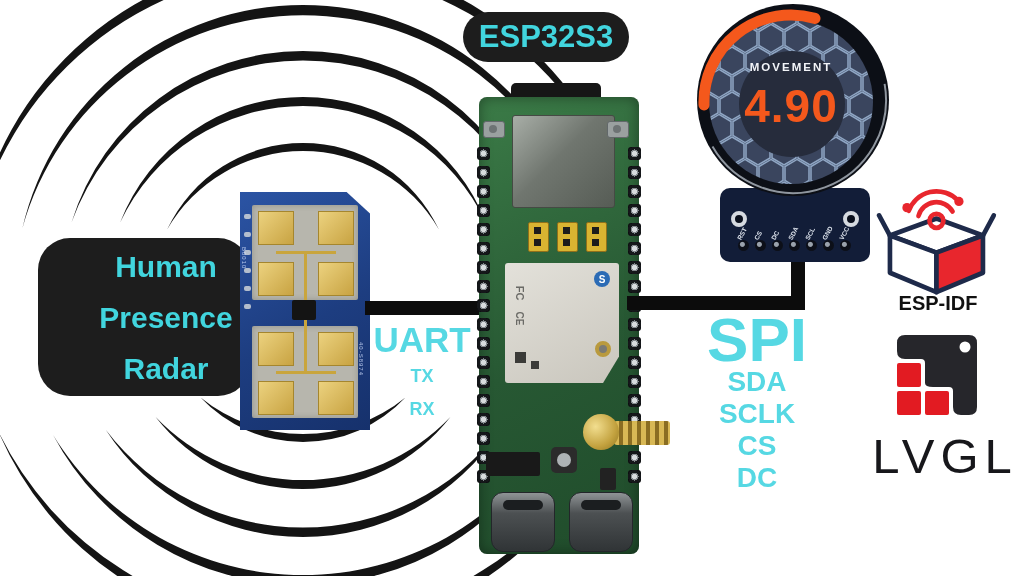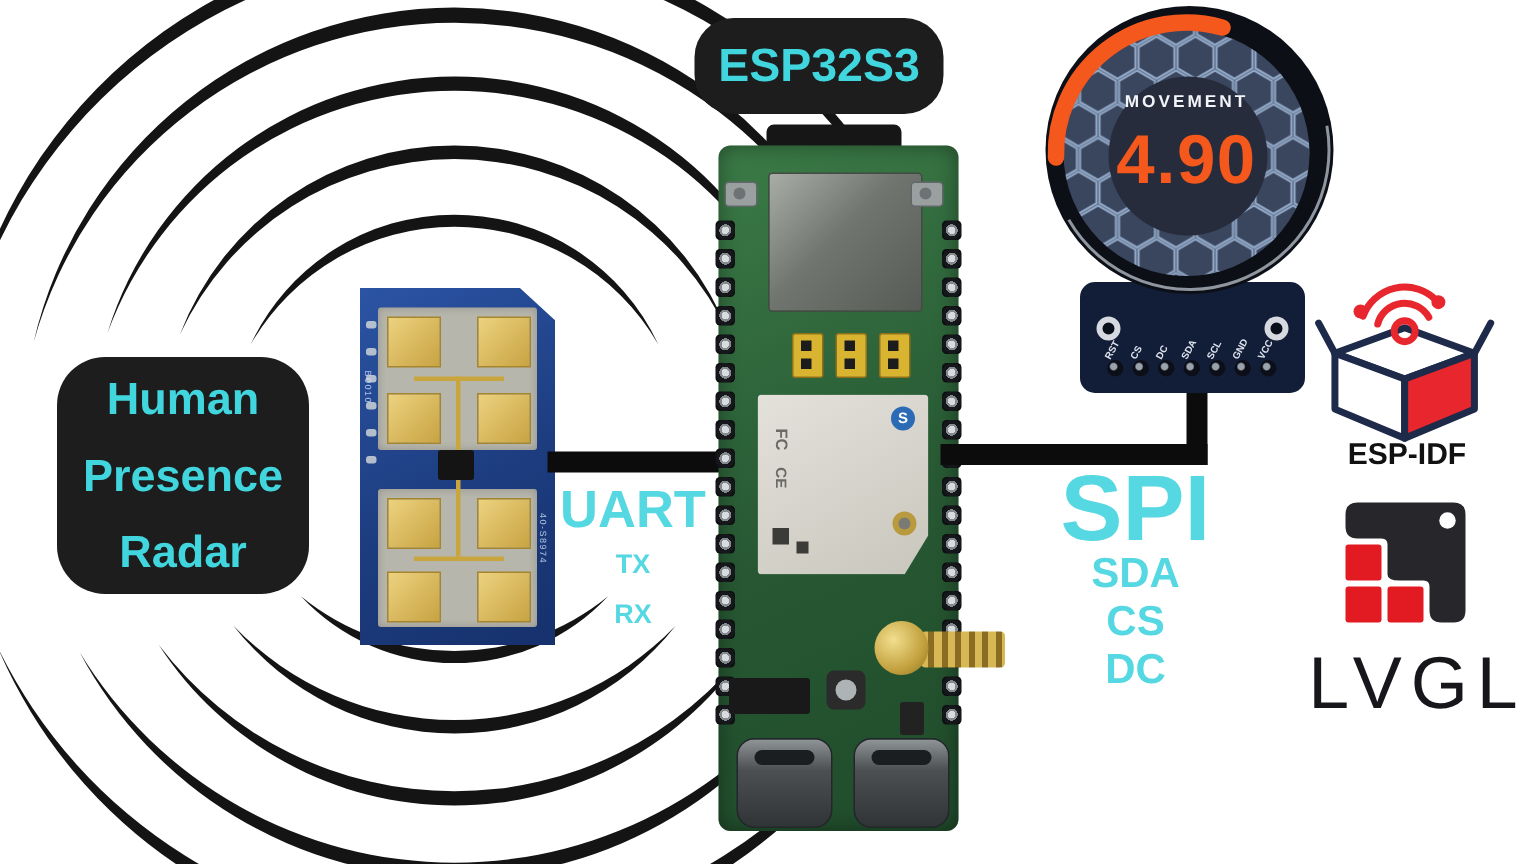--- a/index.html
+++ b/index.html
@@ -4,22 +4,22 @@
 <style>
   html,body{margin:0;padding:0;background:#ffffff;}
   #stage{position:relative;width:1024px;height:576px;overflow:hidden;background:#ffffff;
          font-family:"Liberation Sans",sans-serif;}
   .abs{position:absolute;}
 
   
   .pill{background:#1d1d1d;color:#41d5de;font-weight:bold;display:flex;
         align-items:center;justify-content:center;}
   #radar-label{left:38px;top:238px;width:168px;height:158px;border-radius:32px;
-               flex-direction:column;font-size:30px;line-height:51px;}
-  #esp32-label{left:463px;top:12px;width:166px;height:64px;border-radius:26px;font-size:31px;}
+               flex-direction:column;font-size:30px;line-height:51px;padding-left:44px;}
+  #esp32-label{left:463px;top:12px;width:166px;height:50px;border-radius:26px;font-size:31px;}
 
   
   .bus{color:#56d8e3;font-weight:bold;text-align:center;display:flex;flex-direction:column;align-items:center;}
   #uart-block{left:362px;top:320px;width:120px;}
   #uart-block .bus-title{font-size:35px;line-height:40px;}
   #uart-block .bus-pin{font-size:18px;line-height:33px;}
   #spi-block{left:695px;top:314px;width:124px;}
   #spi-block .bus-title{font-size:62px;line-height:52px;}
   #spi-block .bus-pin{font-size:28px;line-height:32px;}
 
@@ -220,20 +220,21 @@
   <div id="bot-btn" class="abs"></div>
   <div id="bot-chip" class="abs"></div>
   <div class="abs usbc" style="left:491px"></div>
   <div class="abs usbc" style="left:569px"></div>
 
   <div class="abs wire" style="left:627px;top:296px;width:178px;height:14px"></div>
   <div class="abs wire" style="left:791px;top:252px;width:14px;height:58px"></div>
   <div id="spi-block" class="abs bus">
     <span class="bus-title">SPI</span>
     <span class="bus-pin">SDA</span>
+    <span class="bus-pin">SCLK</span>
     <span class="bus-pin">CS</span>
     <span class="bus-pin">DC</span>
   </div>
 
   <div id="display-pcb" class="abs">
     <div class="screw" style="left:11px;top:23px"></div>
     <div class="screw" style="left:123px;top:23px"></div>
     <span class="dpin-label" style="left:22px">RST</span>
     <span class="dpin-label" style="left:39px">CS</span>
     <span class="dpin-label" style="left:56px">DC</span>

